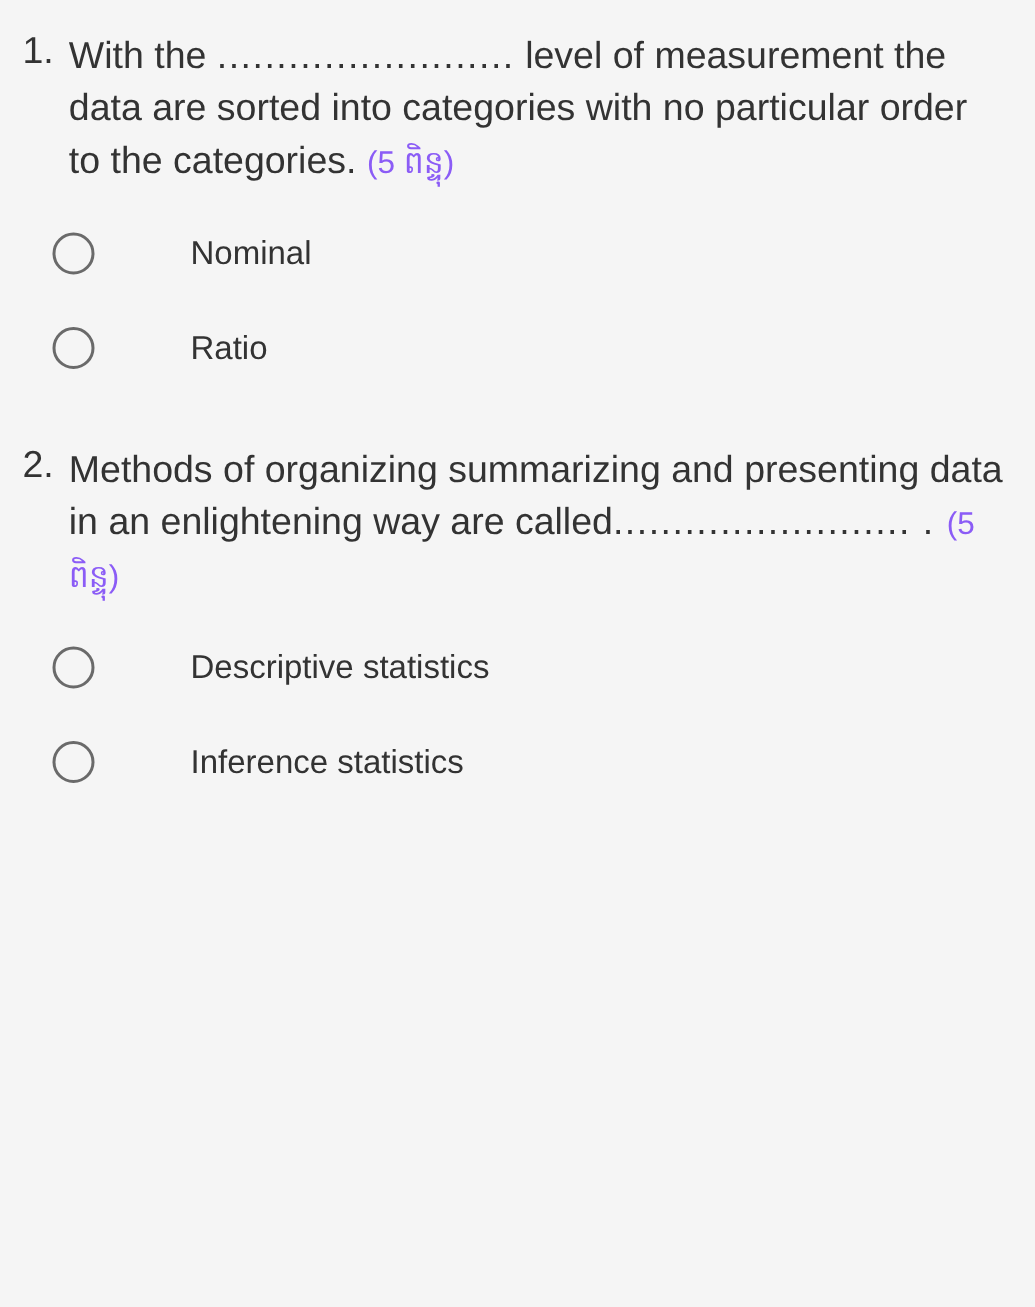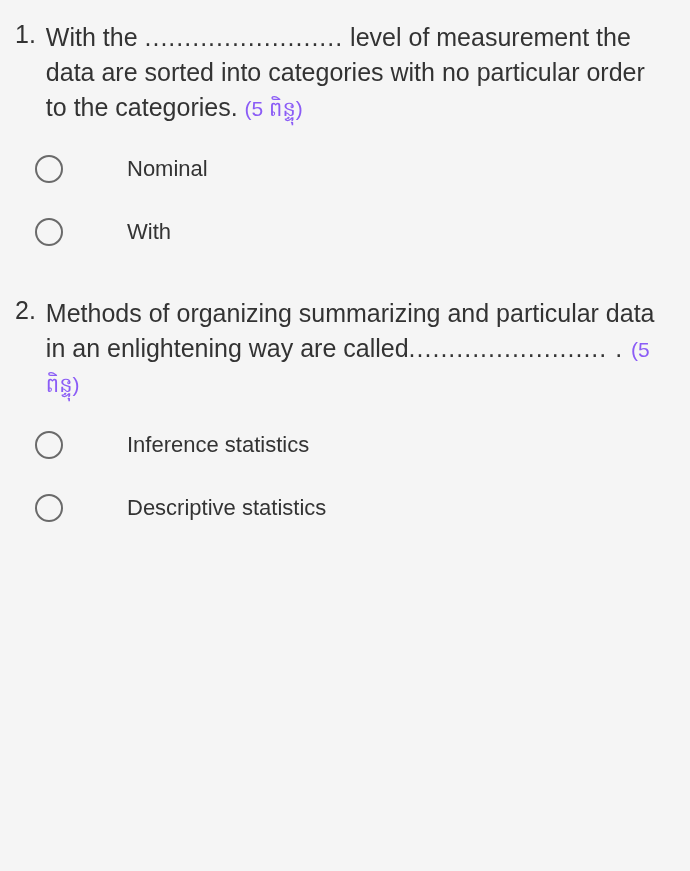--- a/index.html
+++ b/index.html
@@ -71,32 +71,32 @@
     <div class="question-text">
       <span>With the </span><span class="dotted">.........................</span><span> level of measurement the data are sorted into categories with no particular order to the categories.  </span><span class="points">(5 ពិន្ទុ)</span>
     </div>
   </div>
   <div class="option-row">
     <div class="radio-circle"></div>
     <div class="option-text">Nominal</div>
   </div>
   <div class="option-row">
     <div class="radio-circle"></div>
-    <div class="option-text">With</div>
+    <div class="option-text">Ratio</div>
   </div>
 </div>
 
 <div class="question-block">
   <div class="question-row">
     <div class="question-number">2.</div>
     <div class="question-text">
-      <span>Methods of organizing summarizing and particular data in an enlightening way are called</span><span class="dotted">......................... . </span><span> </span><span class="points">(5 ពិន្ទុ)</span>
+      <span>Methods of organizing summarizing and presenting data in an enlightening way are called</span><span class="dotted">......................... . </span><span> </span><span class="points">(5 ពិន្ទុ)</span>
     </div>
+  </div>
+  <div class="option-row">
+    <div class="radio-circle"></div>
+    <div class="option-text">Descriptive statistics</div>
   </div>
   <div class="option-row">
     <div class="radio-circle"></div>
     <div class="option-text">Inference statistics</div>
   </div>
-  <div class="option-row">
-    <div class="radio-circle"></div>
-    <div class="option-text">Descriptive statistics</div>
-  </div>
 </div>
 
 </body></html>

